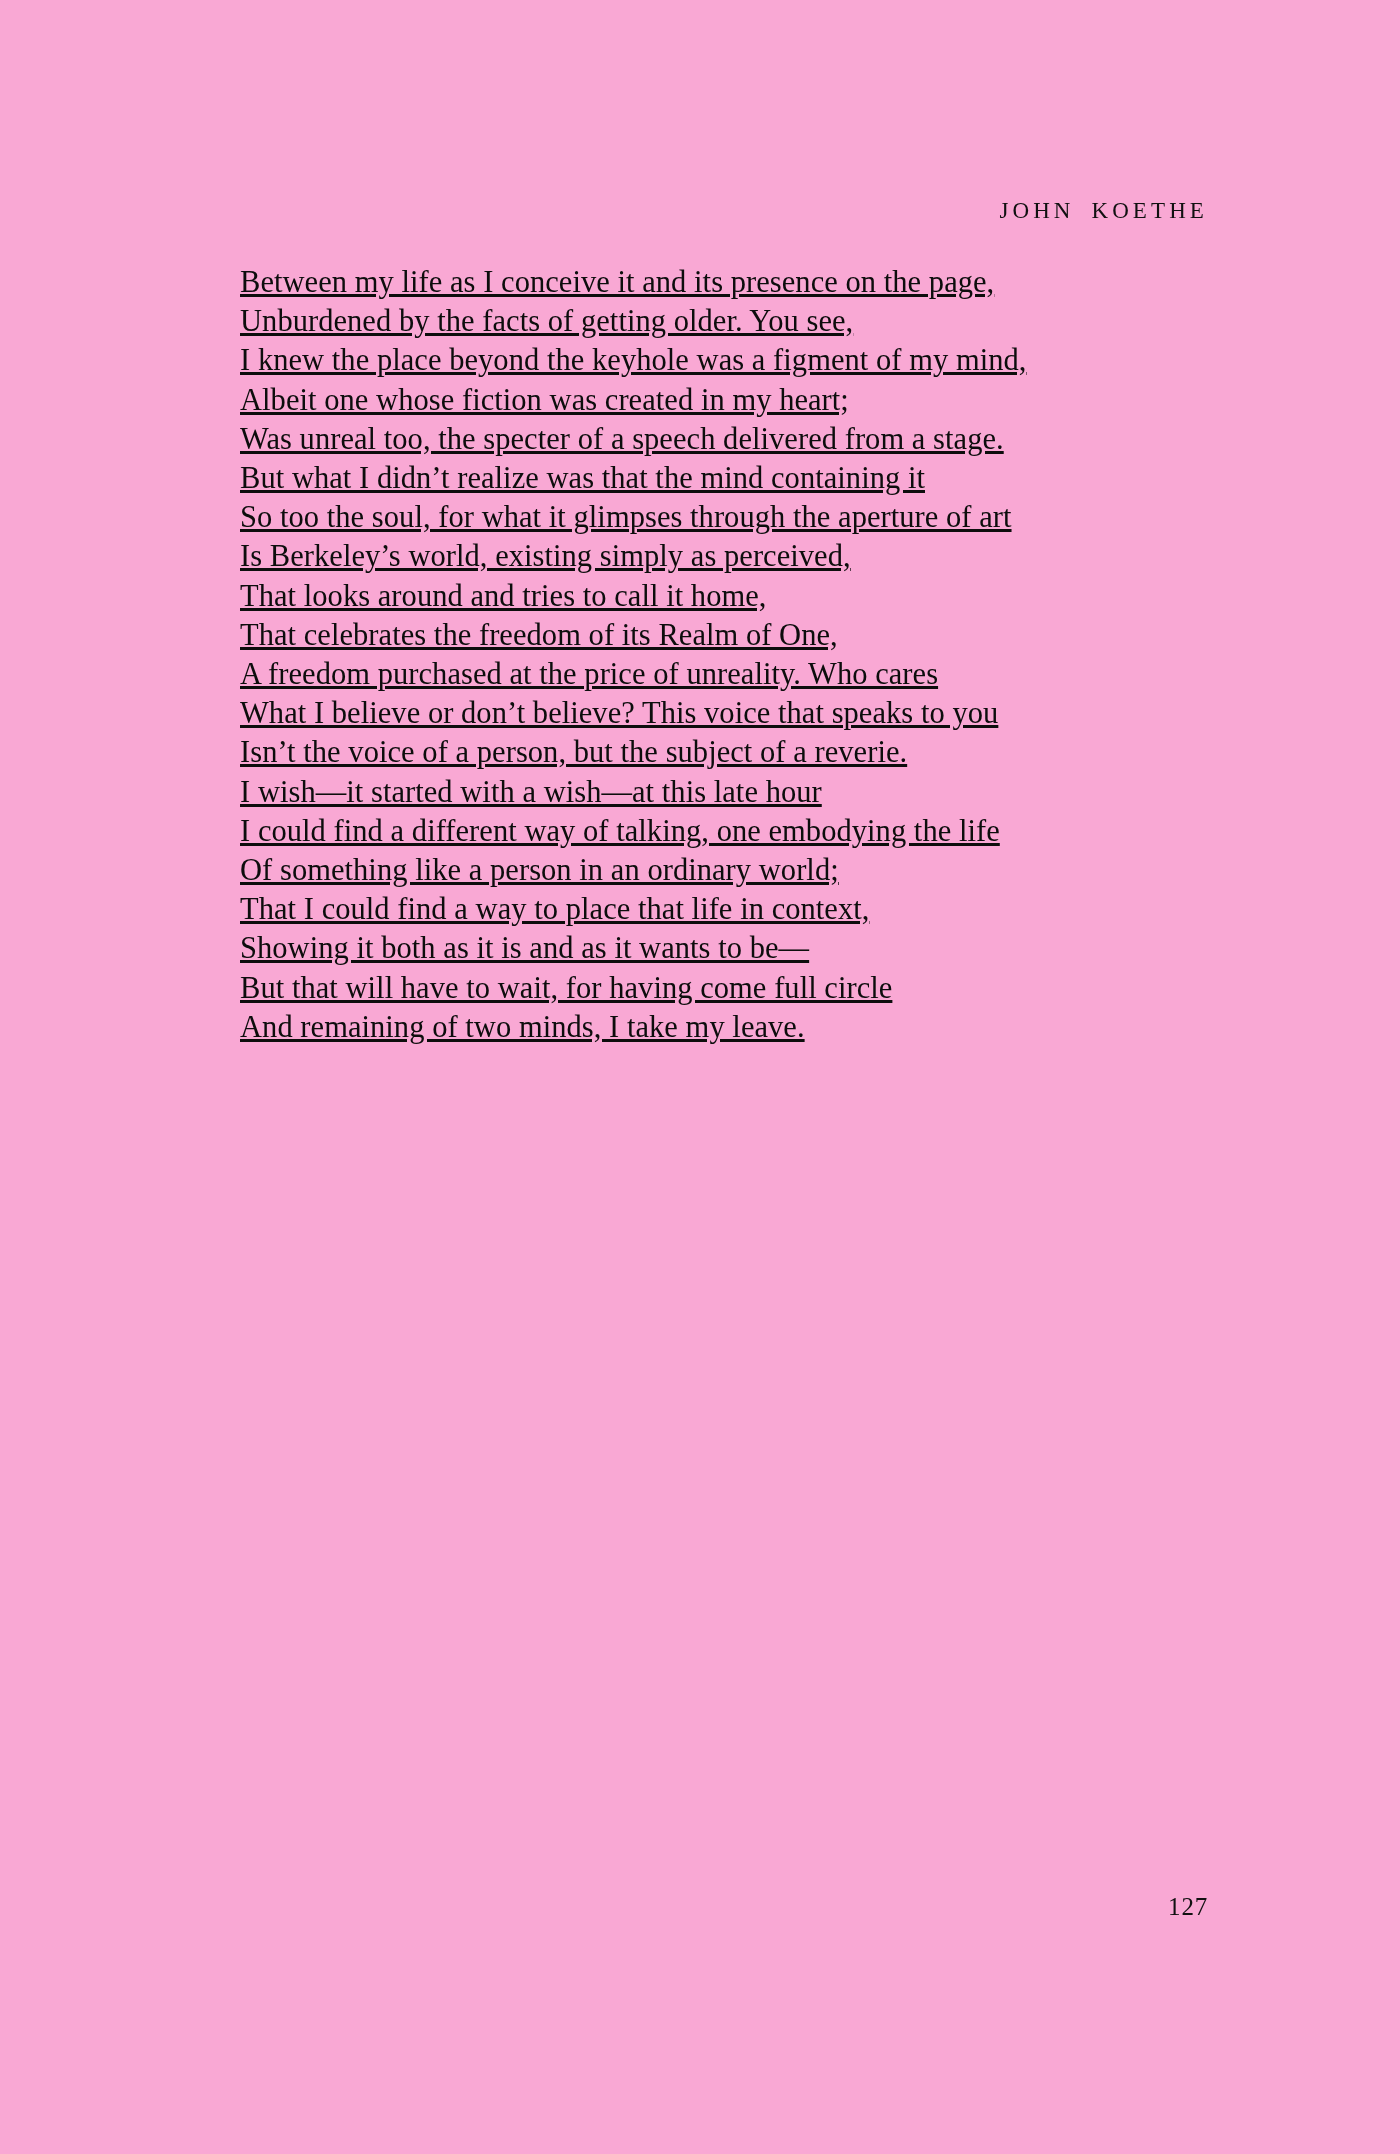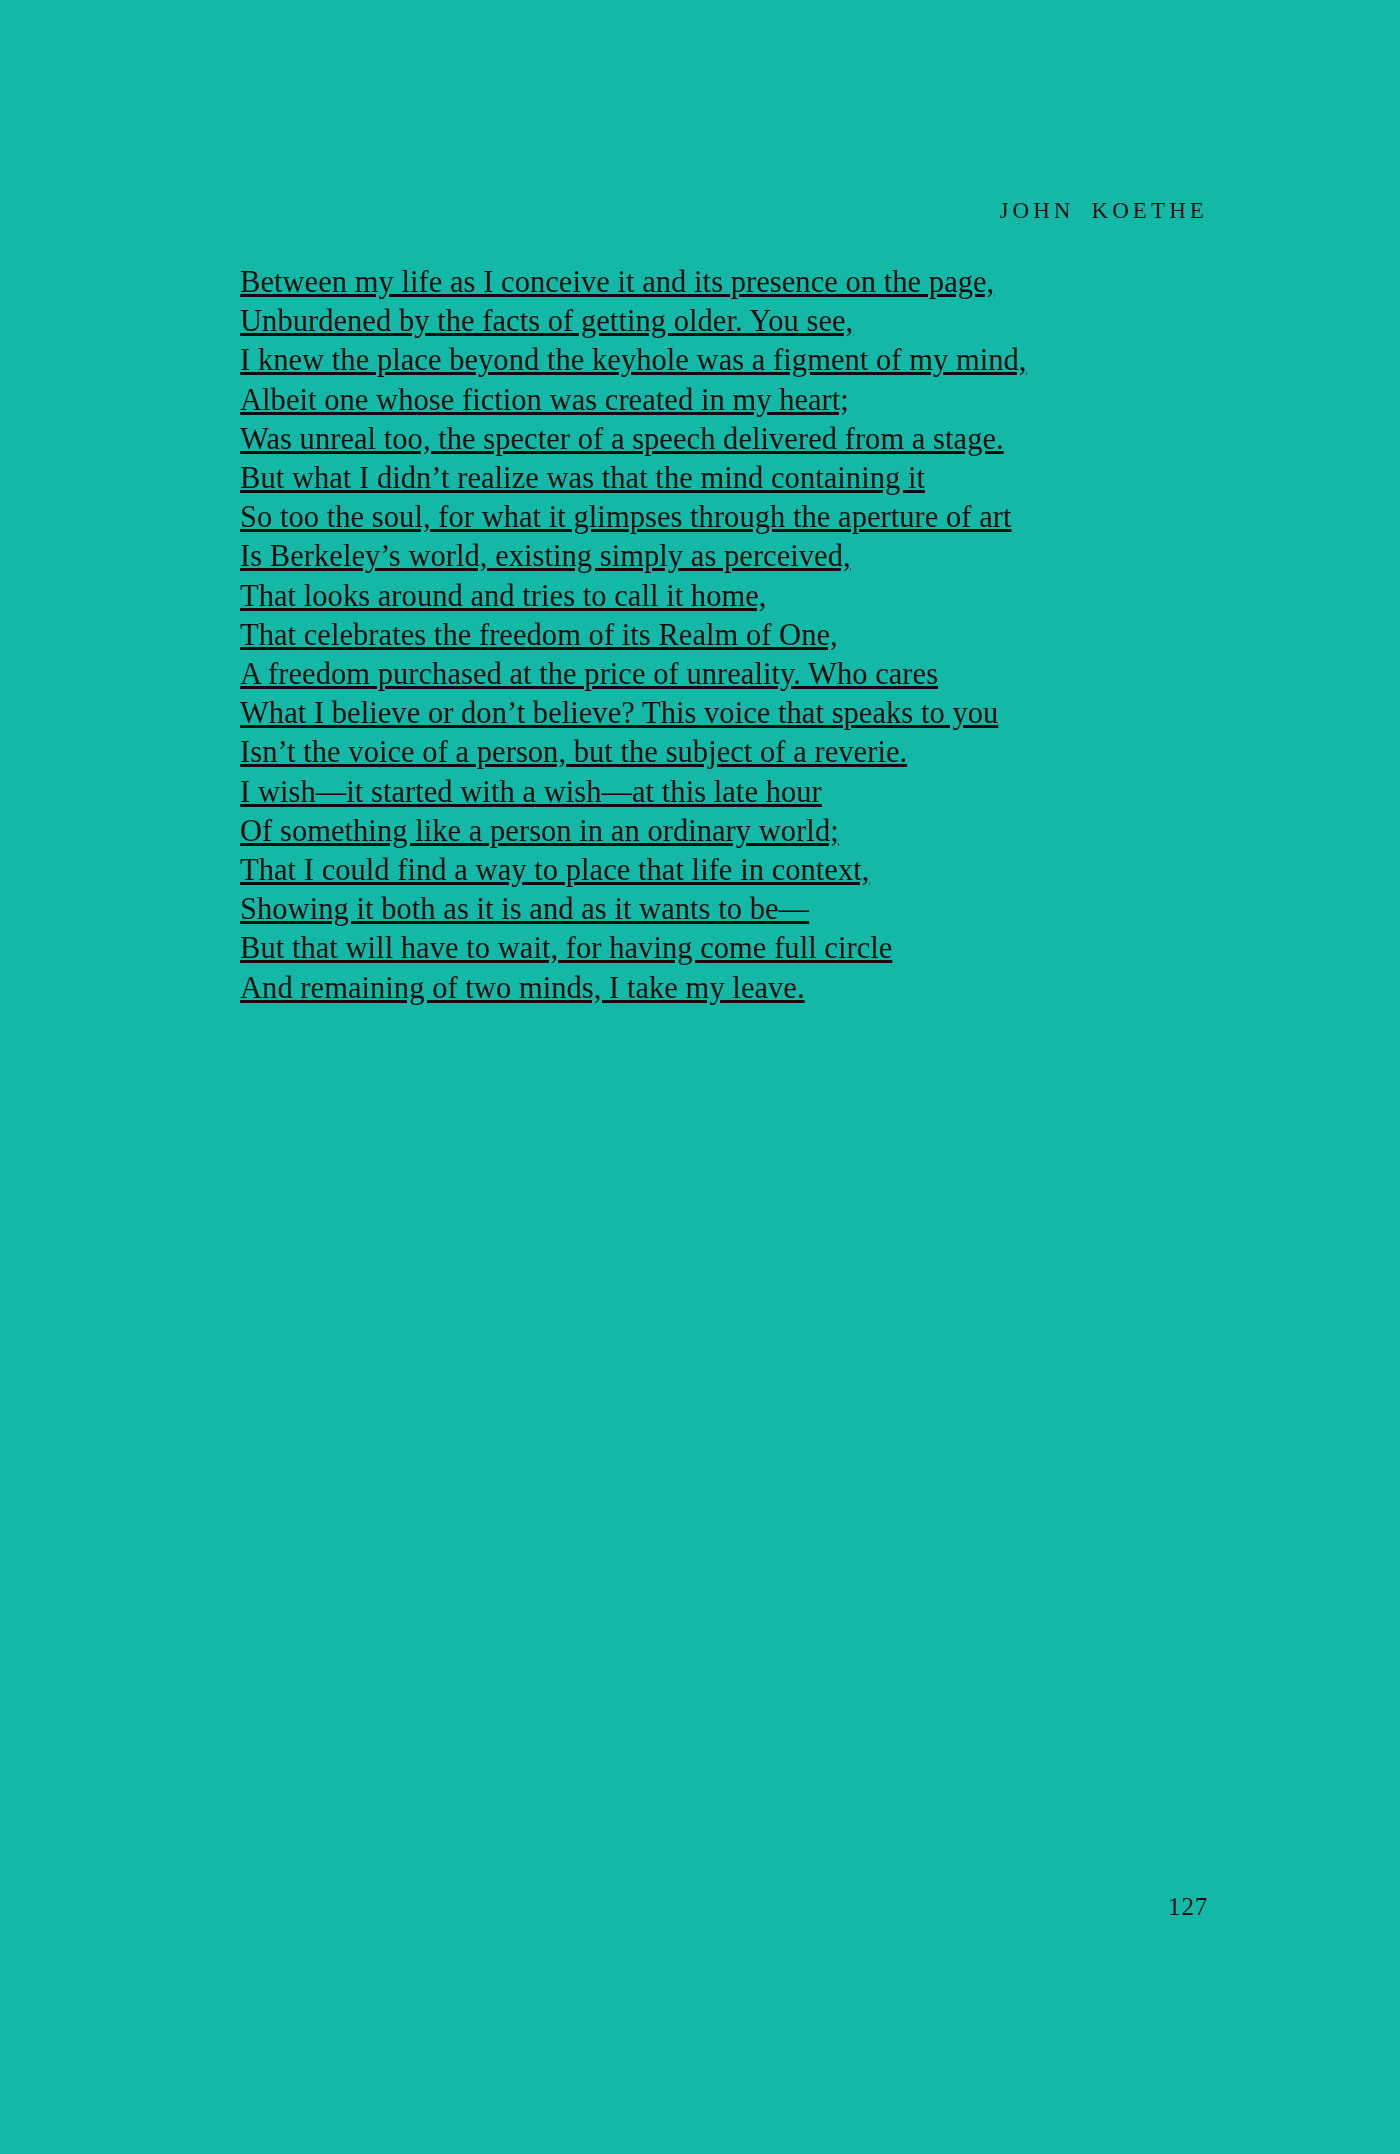--- a/index.html
+++ b/index.html
@@ -5,21 +5,21 @@
   html, body {
     margin: 0;
     padding: 0;
     background: #ffffff;
   }
 
   .page {
     position: relative;
     width: 1400px;
     height: 2154px;
-    background: #14b8a6;
+    background: #f9a8d4;
     margin: 0 auto;
     overflow: hidden;
     font-family: "Liberation Serif", "DejaVu Serif", serif;
     color: #0d0d0d;
     -webkit-font-smoothing: antialiased;
   }
 
   
   .running-head {
     position: absolute;
@@ -80,20 +80,21 @@
     <div class="poem-line">Was unreal too, the specter of a speech delivered from a stage.</div>
     <div class="poem-line">But what I didn’t realize was that the mind containing it</div>
     <div class="poem-line">So too the soul, for what it glimpses through the aperture of art</div>
     <div class="poem-line">Is Berkeley’s world, existing simply as perceived,</div>
     <div class="poem-line">That looks around and tries to call it home,</div>
     <div class="poem-line">That celebrates the freedom of its Realm of One,</div>
     <div class="poem-line">A freedom purchased at the price of unreality. Who cares</div>
     <div class="poem-line">What I believe or don’t believe? This voice that speaks to you</div>
     <div class="poem-line">Isn’t the voice of a person, but the subject of a reverie.</div>
     <div class="poem-line">I wish—it started with a wish—at this late hour</div>
+    <div class="poem-line">I could find a different way of talking, one embodying the life</div>
     <div class="poem-line">Of something like a person in an ordinary world;</div>
     <div class="poem-line">That I could find a way to place that life in context,</div>
     <div class="poem-line">Showing it both as it is and as it wants to be—</div>
     <div class="poem-line">But that will have to wait, for having come full circle</div>
     <div class="poem-line">And remaining of two minds, I take my leave.</div>
   </div>
 
   <div class="folio">127</div>
 
 </div>

